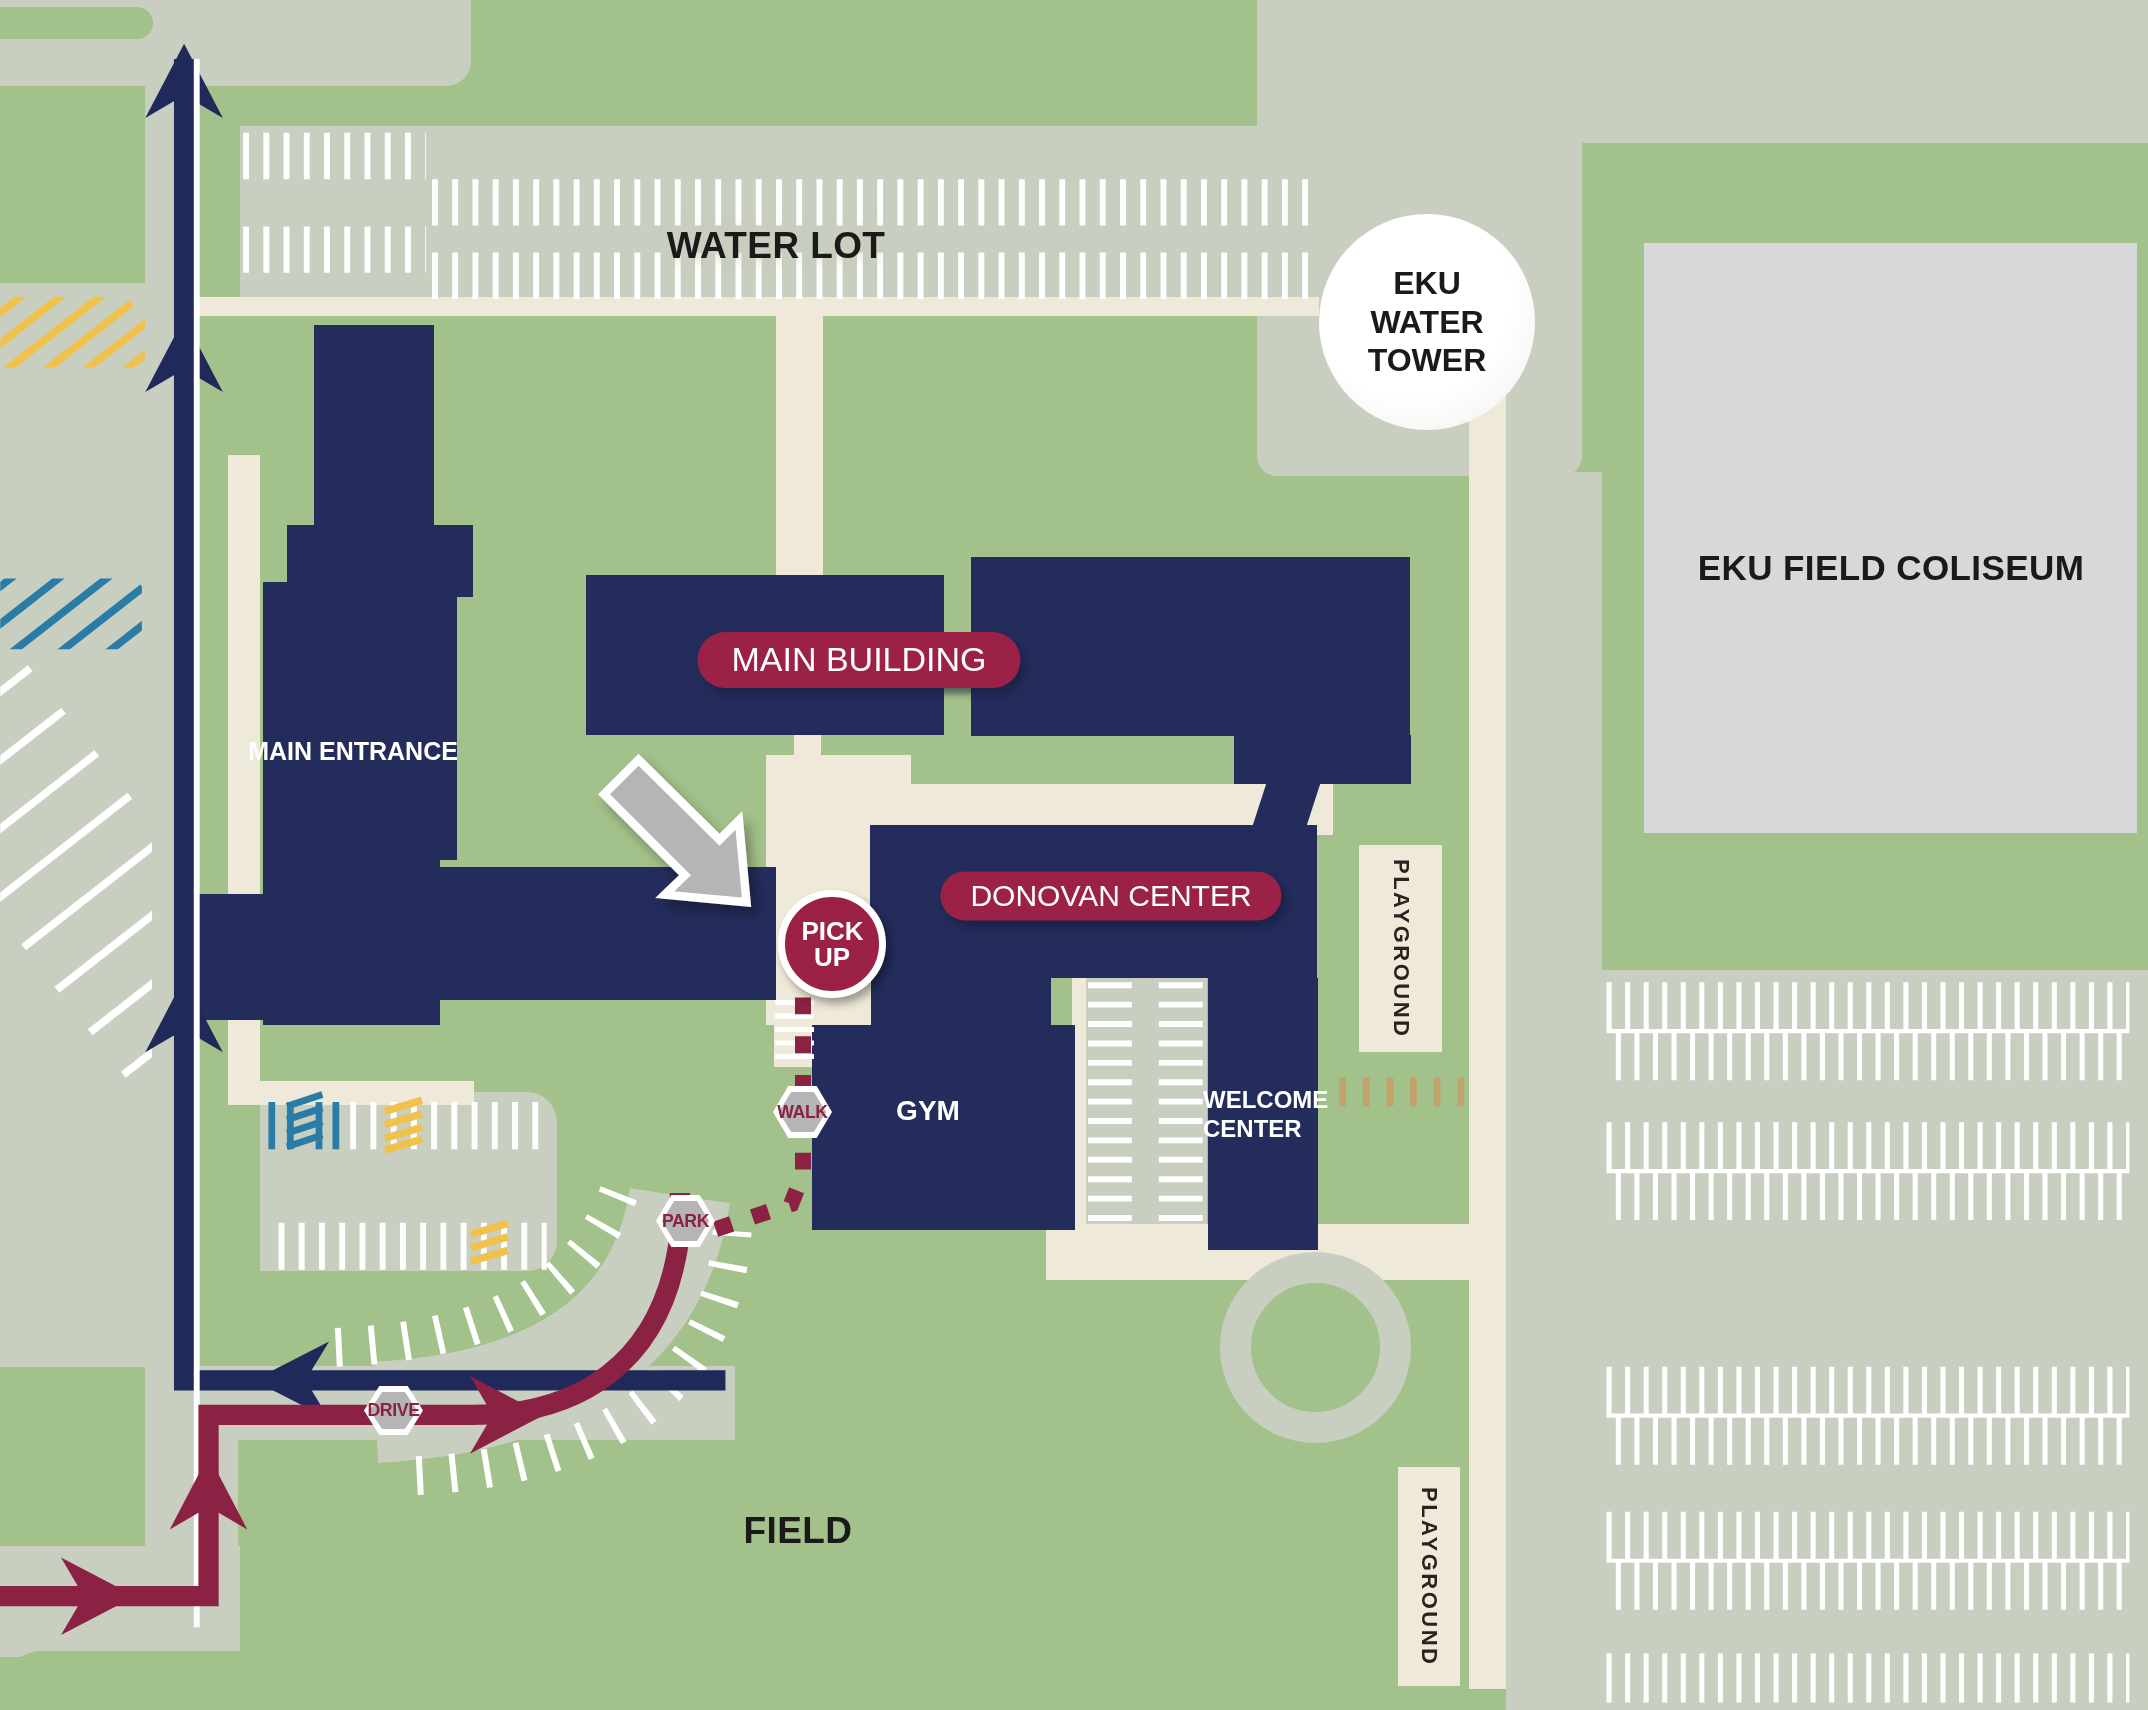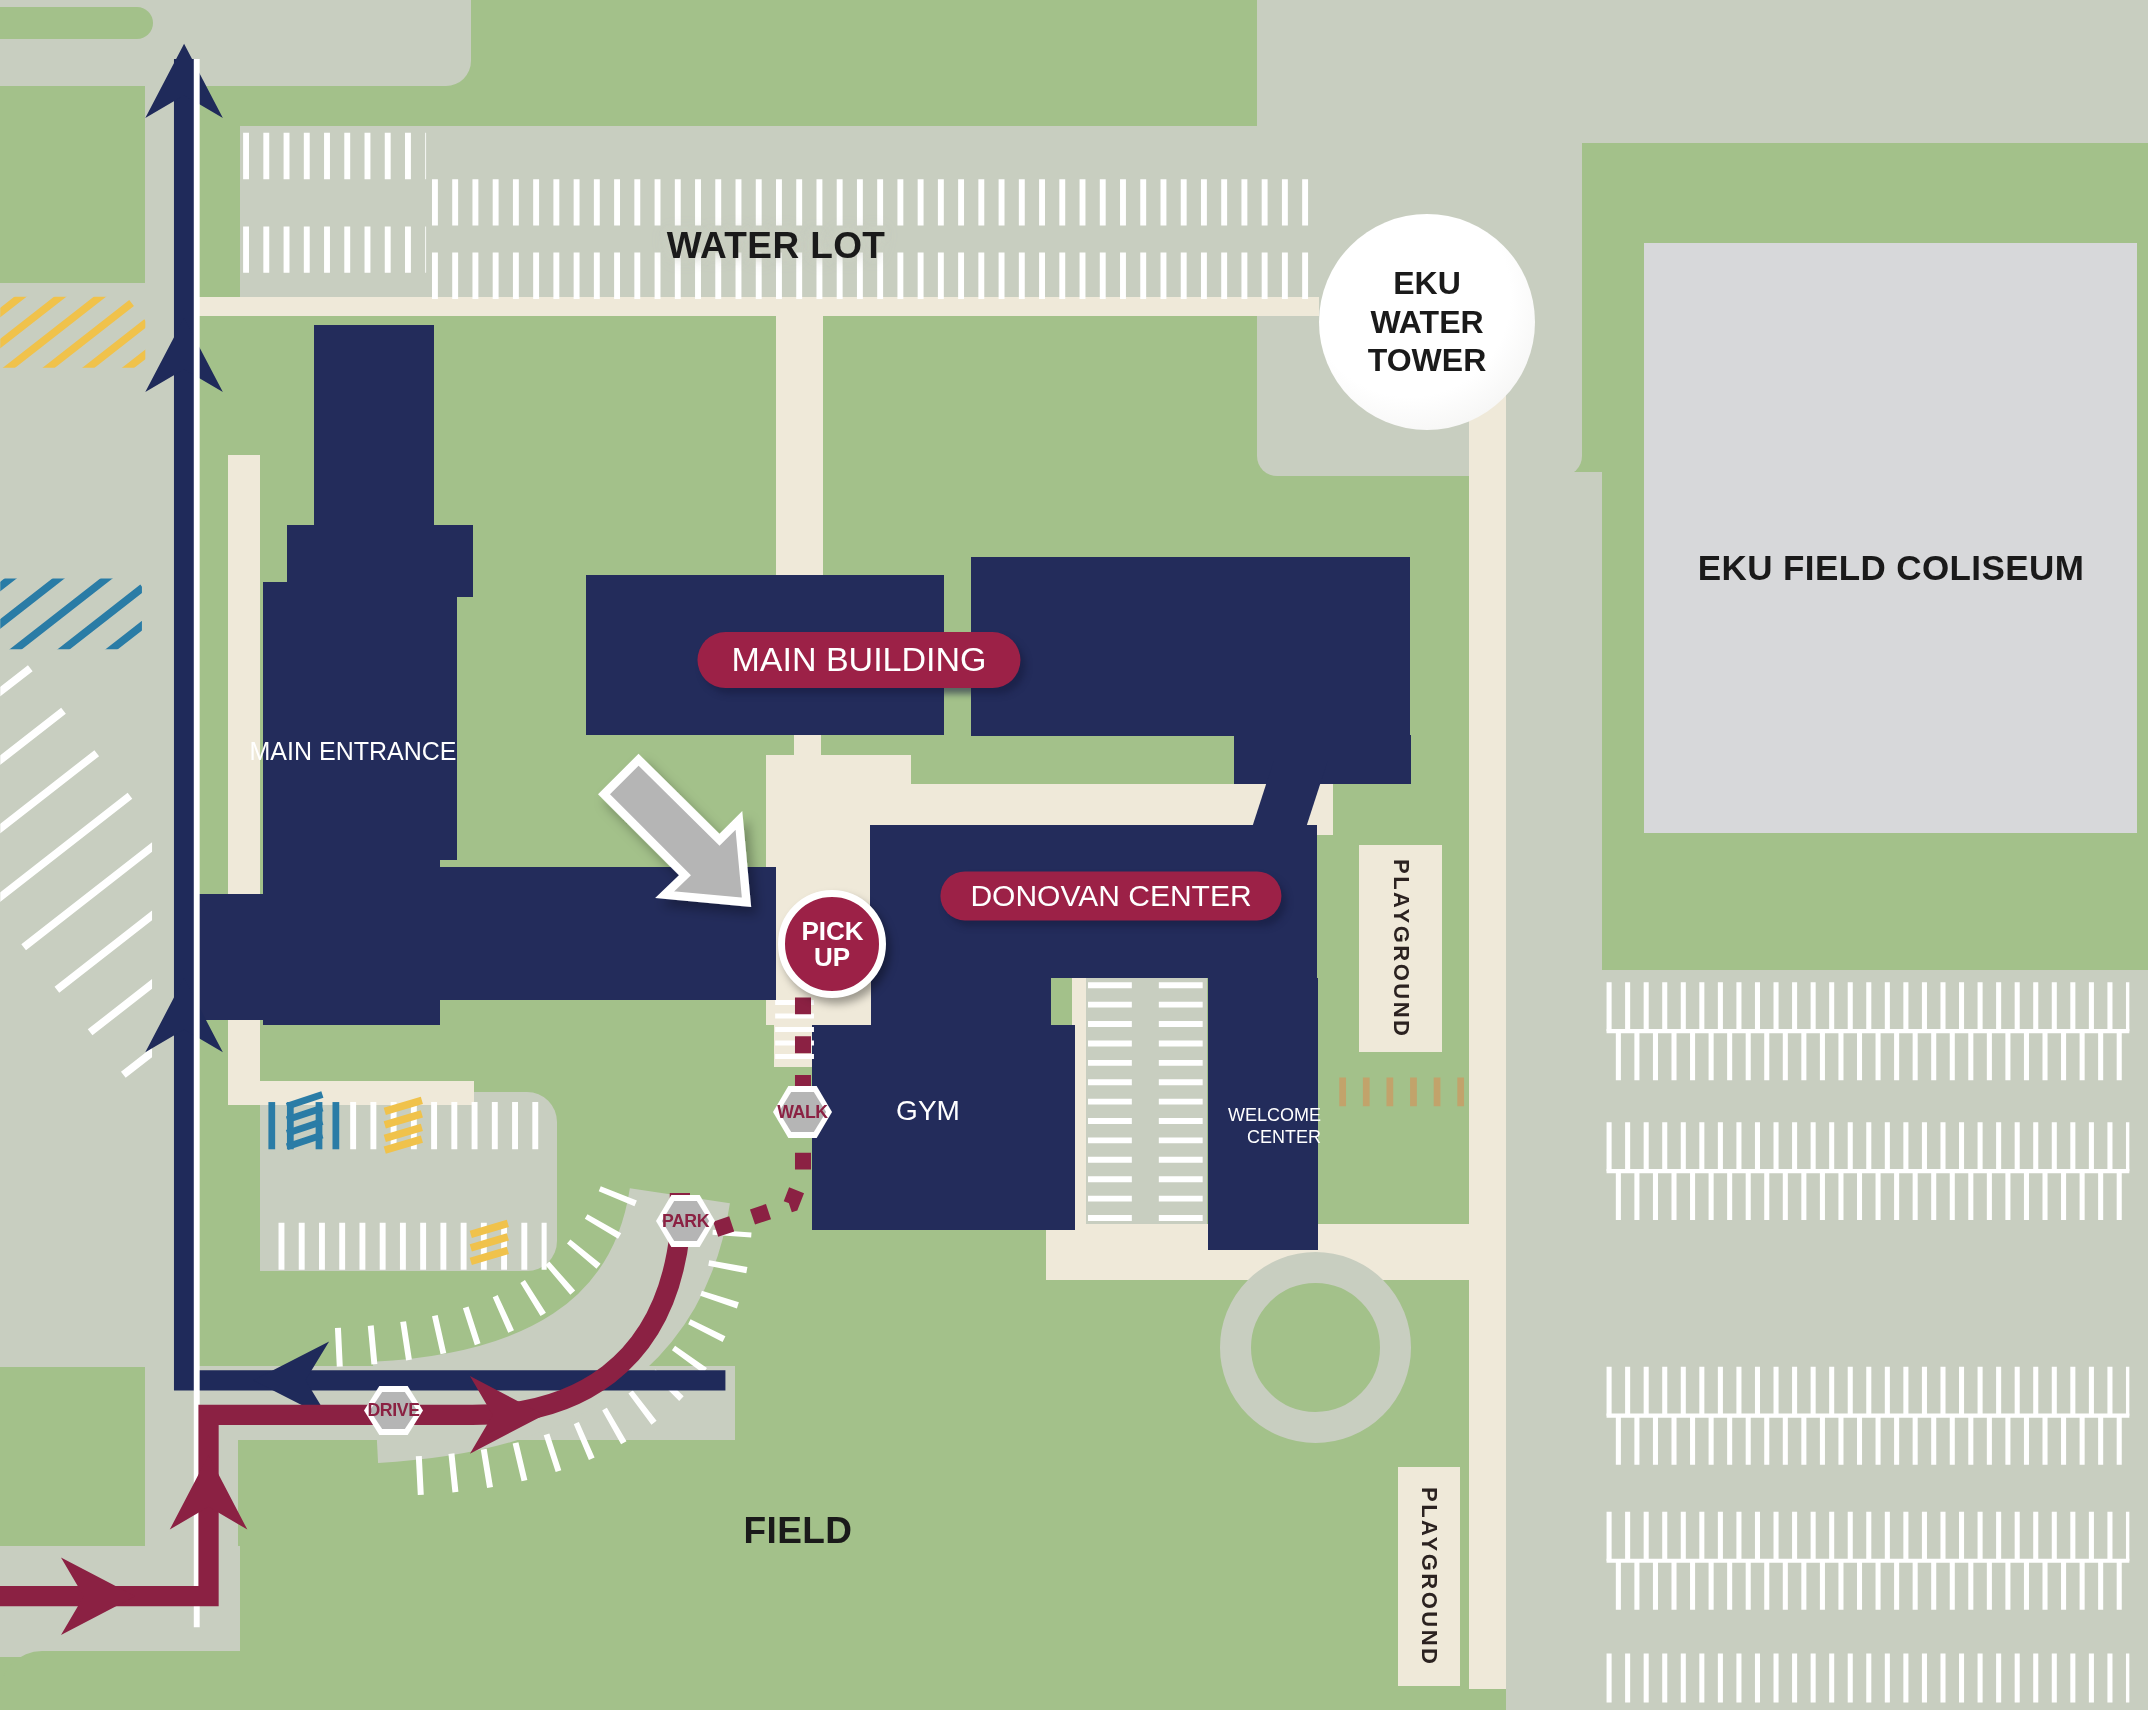--- a/index.html
+++ b/index.html
@@ -4,21 +4,21 @@
 <style>
   html,body{margin:0;padding:0;}
   body{width:2149px;height:1710px;overflow:hidden;font-family:"Liberation Sans",sans-serif;}
   .map{position:relative;width:2149px;height:1710px;background:var(--grass);overflow:hidden;}
   .abs{position:absolute;}
   .pave{position:absolute;background:var(--pavement);}
   .walkway{position:absolute;background:var(--sidewalk);}
   .bldg{position:absolute;background:var(--building);}
   .greenpatch{position:absolute;background:var(--grass);}
   .lot-label{position:absolute;transform:translate(-50%,-50%);color:var(--label-dark);font-weight:bold;font-size:37px;letter-spacing:0.4px;white-space:nowrap;text-shadow:0 0 18.6px rgba(205,210,195,.95),0 0 8.4px rgba(205,210,195,.9);}
-  .bldg-label{position:absolute;transform:translate(-50%,-50%);color:var(--white);font-weight:normal;text-align:right;}
+  .bldg-label{position:absolute;transform:translate(-50%,-50%);color:var(--white);font-weight:bold;text-align:left;}
   .pill{position:absolute;transform:translate(-50%,-50%);background:var(--pill-maroon);color:var(--white);font-weight:normal;white-space:nowrap;border-radius:34px;display:flex;align-items:center;justify-content:center;box-shadow:5px 5.9px 5.9px rgba(22,28,62,.55);}
   .pill.main{font-size:34px;padding:8.4px 34px;}
   .pill.annex{font-size:30px;padding:7.6px 30px;}
   .circle-marker{position:absolute;width:94px;height:94px;border:7.6px solid var(--white);border-radius:50%;background:var(--pill-maroon);color:var(--white);font-weight:bold;font-size:26px;line-height:1.0;display:flex;align-items:center;justify-content:center;text-align:center;box-shadow:4.2px 5.9px 8.4px rgba(0,0,0,.35);}
   .hex{position:absolute;clip-path:polygon(0% 50%,26% 0%,74% 0%,100% 50%,74% 100%,26% 100%);background:var(--white);display:flex;align-items:center;justify-content:center;}
   .hex-inner{position:absolute;inset:5.9px;clip-path:polygon(0% 50%,26% 0%,74% 0%,100% 50%,74% 100%,26% 100%);background:var(--sign-gray);}
   .hex span{position:relative;z-index:2;color:var(--route-maroon);font-weight:bold;font-size:17.7px;letter-spacing:-0.4px;}
   .wt-circle{position:absolute;left:1319px;top:214px;width:216px;height:216px;border-radius:50%;background:radial-gradient(circle at 42% 38%, #ffffff 0%, #ffffff 55%, #ededeb 100%);display:flex;align-items:center;justify-content:center;}
   .wt-circle div{width:169px;text-align:center;font-weight:bold;font-size:32px;line-height:1.2;color:var(--label-dark);}
   .pg{display:flex;align-items:center;justify-content:center;background:var(--sidewalk);}
@@ -188,21 +188,21 @@
 
     <polygon filter="url(#ds)" points="885,1070 876,973 853,996 757,901 716,942 812,1038 788,1061" style="fill:var(--sign-gray);stroke:var(--white)" stroke-width="10" stroke-linejoin="miter"></polygon>
   </svg>
 
   <div class="lot-label top-z" style="left:776px;top:246px;">WATER LOT</div>
   <div class="lot-label top-z" style="left:1891px;top:568px;font-size:35px;text-shadow:none;">EKU FIELD COLISEUM</div>
   <div class="lot-label top-z" style="left:798px;top:1531px;text-shadow:none;">FIELD</div>
 
   <div class="bldg-label top-z" style="left:353px;top:751px;font-size:25px;white-space:nowrap;">MAIN ENTRANCE</div>
   <div class="bldg-label top-z" style="left:928px;top:1111px;font-size:28px;">GYM</div>
-  <div class="bldg-label top-z" style="left:1262px;top:1115px;font-size:18px;width:118px;line-height:1.2;margin-top:12px;">WELCOME CENTER</div>
+  <div class="bldg-label top-z" style="left:1262px;top:1115px;font-size:24px;width:118px;line-height:1.2;">WELCOME CENTER</div>
 
   <div class="pill main top-z" style="left:859px;top:660px;">
       <span>MAIN BUILDING</span>
     </div>
   <div class="pill annex top-z" style="left:1111px;top:896px;">
       <span>DONOVAN CENTER</span>
     </div>
 
   <div class="circle-marker top-z" style="left:778px;top:890px;">
       <span style="width:61px;">PICK UP</span>

